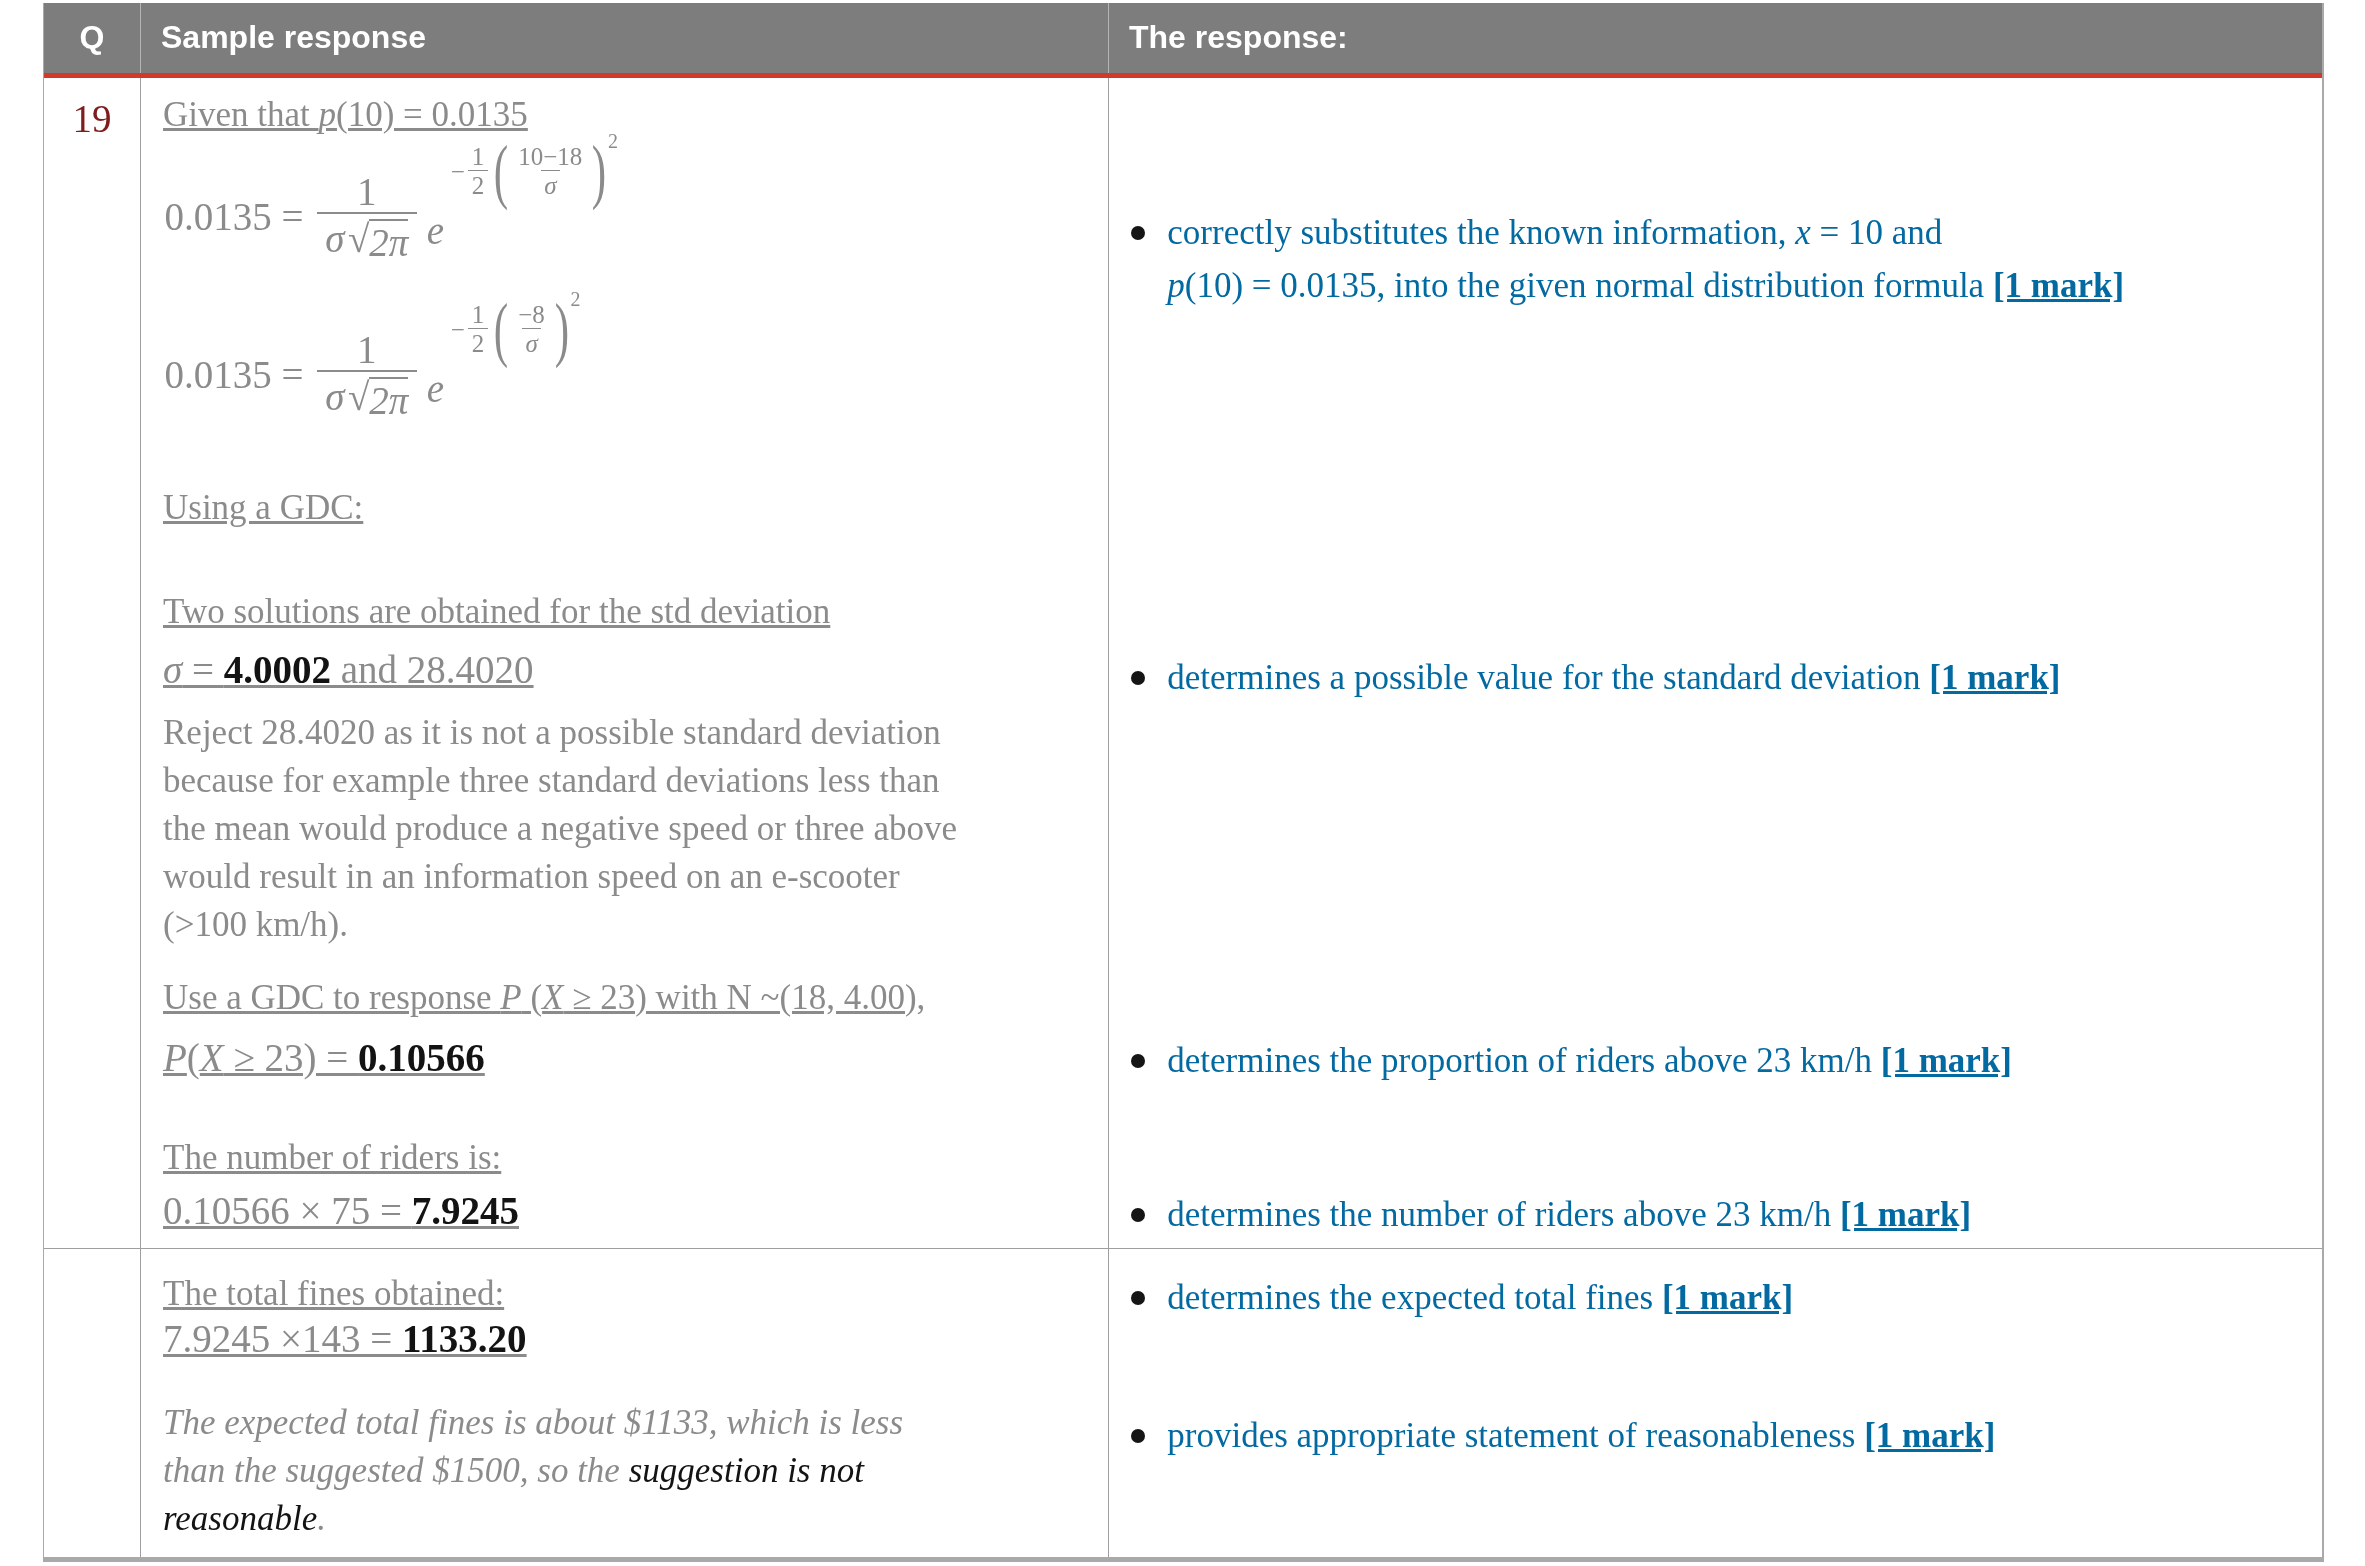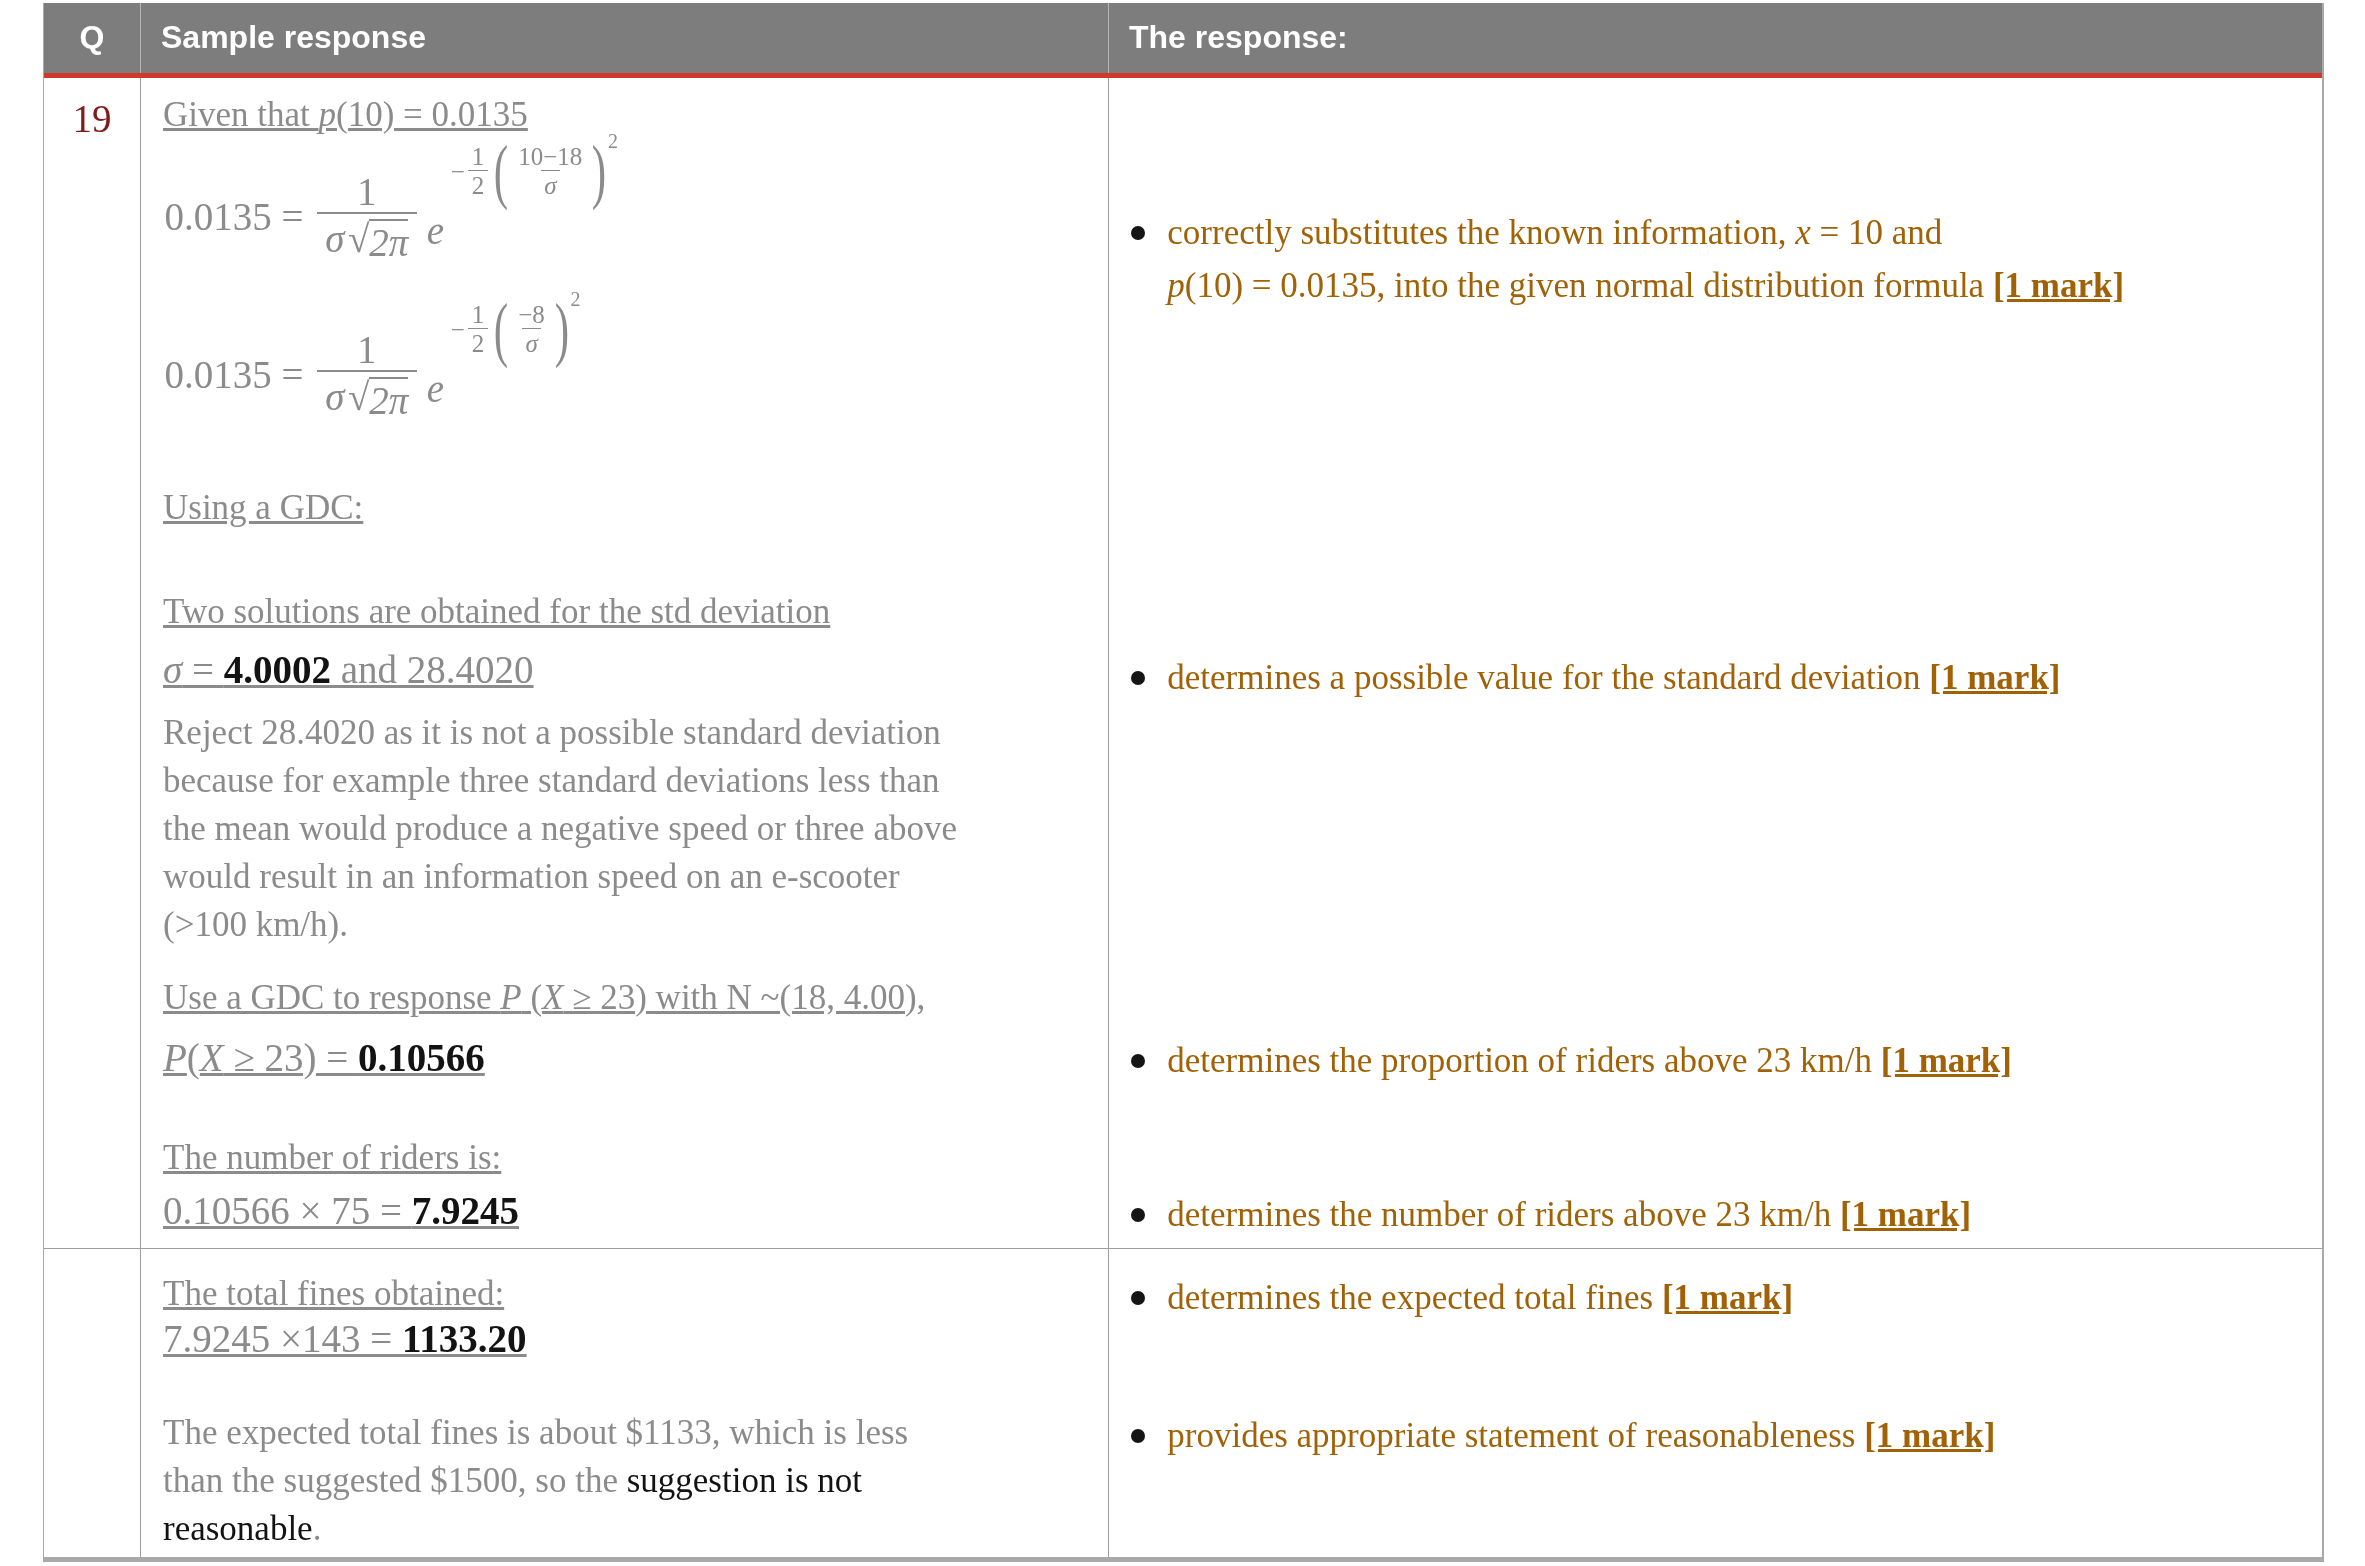--- a/index.html
+++ b/index.html
@@ -45,21 +45,21 @@
   .radicand{border-top:2.5px solid currentColor;line-height:1;padding-top:2.5px;}
   .ebase{margin-left:10px;position:relative;top:13.4px;}
   .expo{display:inline-flex;align-items:center;position:relative;top:-45px;margin-left:6.7px;font-size:25px;}
   .expo .frac .fnum{font-size:25px;padding:0 3.4px;}
   .expo .frac .fden{font-size:25px;border-top:1.7px solid currentColor;padding:1.7px 3.4px 0;}
   .frac.sm{margin:0 1.7px;}
   .expminus{margin-right:1.7px;}
   .bigp{font-size:72px;line-height:0.85;transform:scaleX(0.6);font-weight:400;}
   .pw{font-size:20px;position:relative;top:-30px;left:-3.4px;}
   
-  .bullet{position:absolute;left:22px;display:flex;color:#a16207;font-size:35px;line-height:53px;}
+  .bullet{position:absolute;left:22px;display:flex;color:#0369a1;font-size:35px;line-height:53px;}
   .dot{flex:0 0 auto;width:14.3px;height:14.3px;border-radius:50%;background:#151515;margin:20px 22px 0 0;}
   .btext{white-space:nowrap;}
   .btext div{white-space:nowrap;}
   .mk{font-weight:bold;text-decoration:underline;}
 </style>
 </head>
 <body>
 
 <div class="page">
   <div class="mtable">
@@ -195,21 +195,21 @@
       <div class="row row2">
 
         <div class="cell q"></div>
 
         <div class="cell sample">
 
           <div class="sline" style="top:25px;">The total fines obtained:</div>
 
           <div class="sline big" style="top:67px;"><span>7.9245 ×143 = </span><span class="bk">1133.20</span></div>
 
-          <div class="par" style="top:160px;">
+          <div class="par" style="top:150px;font-style:italic;">
             <div><span>The expected total fines is about $1133, which is less</span></div>
             <div><span>than the suggested $1500, so the </span><span class="blk">suggestion is not</span></div>
             <div><span class="blk">reasonable</span><span>.</span></div>
           </div>
 
         </div>
 
         <div class="cell resp">
 
           <div class="bullet" style="top:22px;">

